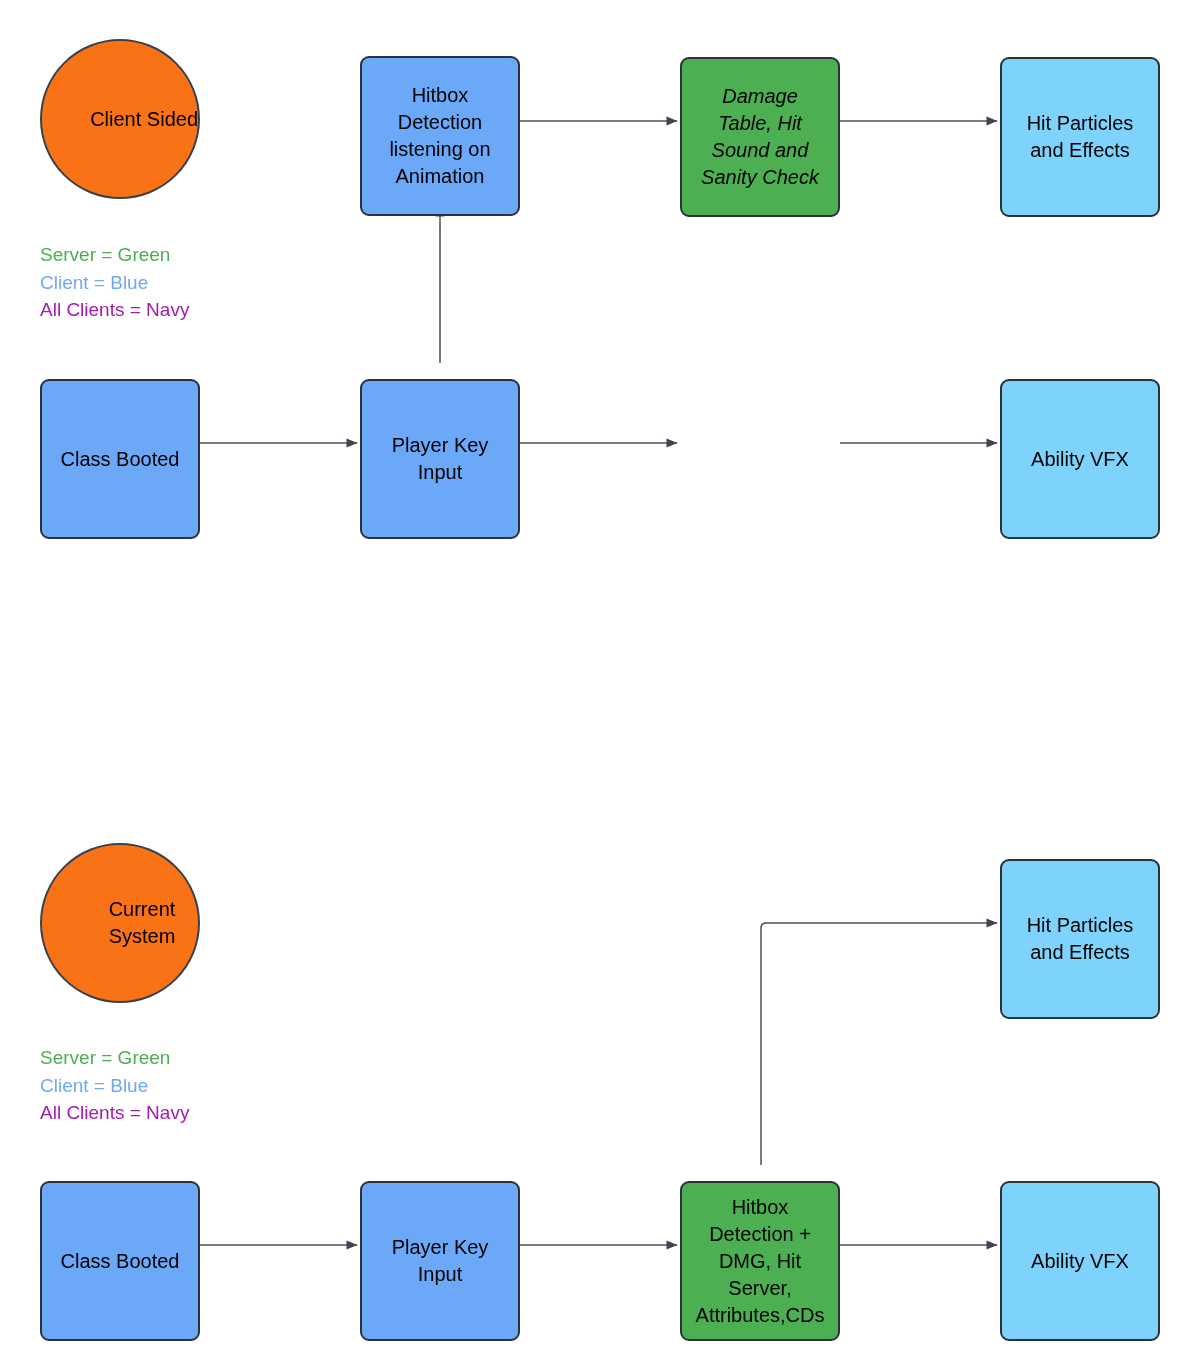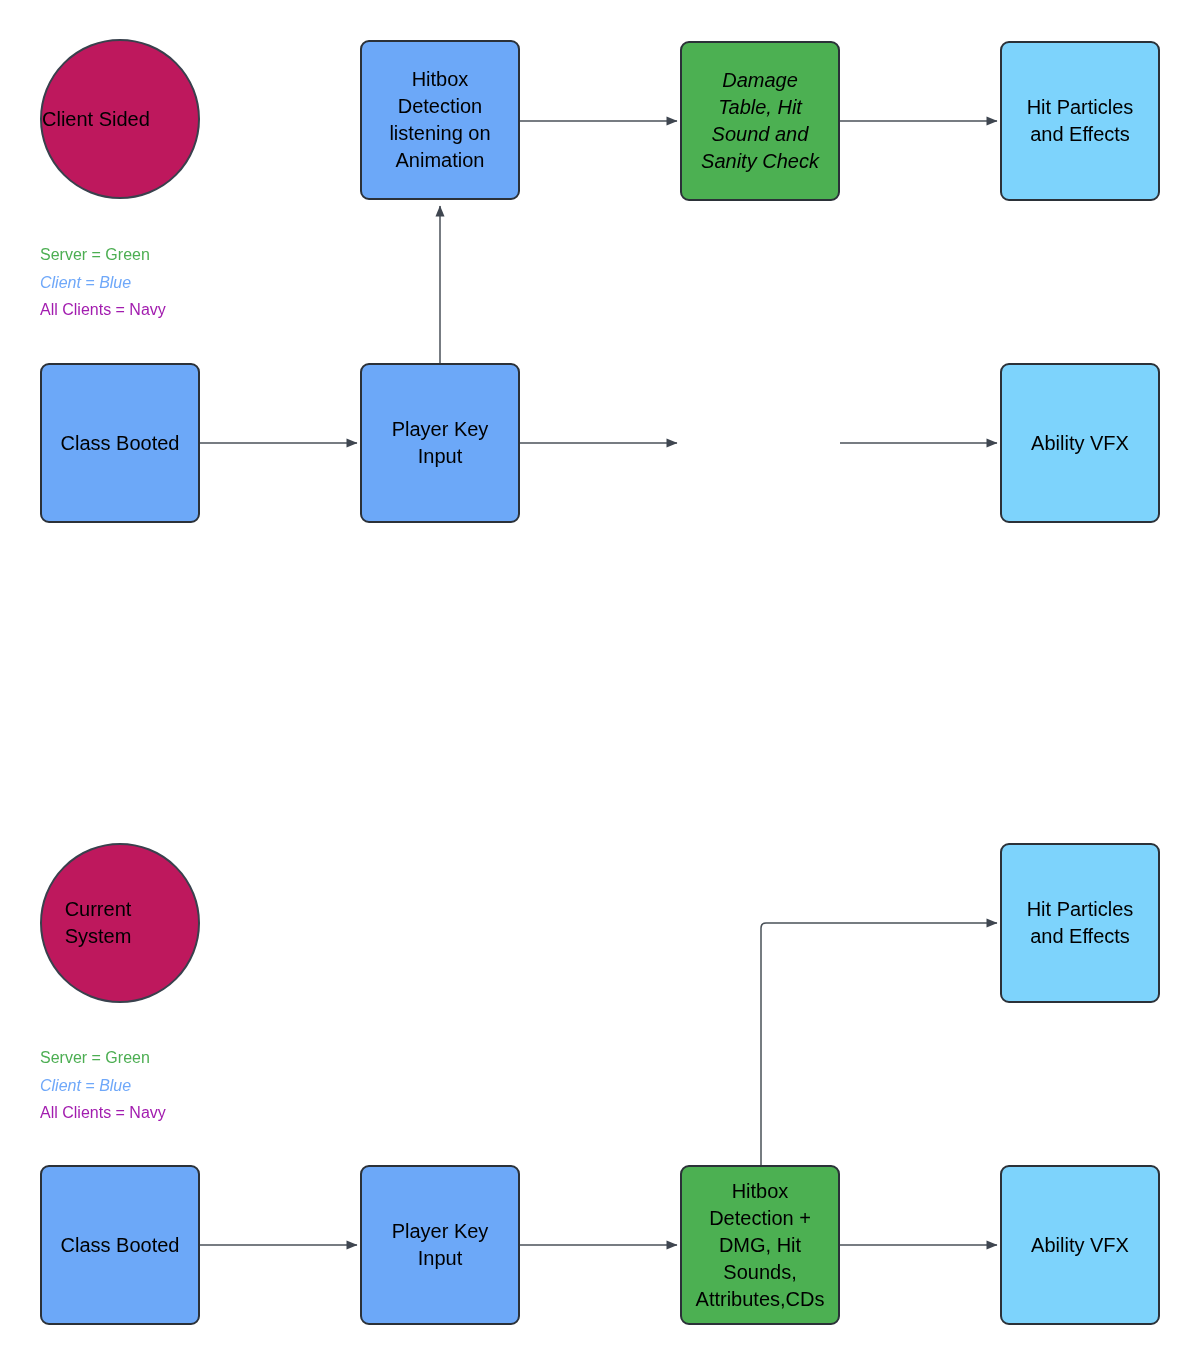--- a/index.html
+++ b/index.html
@@ -5,34 +5,35 @@
   html, body { margin:0; padding:0; background:#ffffff; }
   body { font-family:"Liberation Sans", sans-serif; }
   .canvas { position:relative; width:1200px; height:1365px; background:#ffffff; overflow:hidden; }
   .connectors { position:absolute; left:0; top:0; width:1200px; height:1365px; pointer-events:none; }
   .node {
     position:absolute; width:160px; height:160px; box-sizing:border-box;
     border:2.5px solid #2B3138; border-radius:9px;
     display:flex; align-items:center; justify-content:center;
     text-align:center; font-size:20px; line-height:27px; color:#000000;
     padding:0 16px;
+    margin-top:16px;
   }
   .fill-client { background:#6CA8F8; }
   .fill-server { background:#4CB052; }
   .fill-all    { background:#7dd3fc; }
   .circle {
     position:absolute; width:160px; height:160px; box-sizing:border-box;
-    background:#be185d; border:2px solid #39414D; border-radius:50%;
-    display:flex; align-items:center; justify-content:flex-start;
+    background:#f97316; border:2px solid #39414D; border-radius:50%;
+    display:flex; align-items:center; justify-content:flex-end;
     text-align:center; font-size:20px; line-height:27px; color:#000000;
   }
   .circle span { max-width:112px; display:inline-block; }
-  .legend { position:absolute; font-size:16px; line-height:27.5px; }
+  .legend { position:absolute; font-size:19px; line-height:27.5px; }
   .legend-server { color:#4CAE52; }
-  .legend-client { color:#6FA8F9;font-style:italic; }
+  .legend-client { color:#6FA8F9; }
   .legend-all    { color:#a21caf; }
 </style>
 </head>
 <body>
 
 <div class="canvas">
 
   <svg class="connectors" viewBox="0 0 1200 1365" xmlns="http://www.w3.org/2000/svg">
     <defs>
       <marker id="ah" viewBox="0 0 12 10" refX="11" refY="5" markerWidth="12" markerHeight="10" markerUnits="userSpaceOnUse" orient="auto">
@@ -95,19 +96,19 @@
   <div class="node fill-all" style="left:1000px; top:843px;">
     <span>Hit Particles and Effects</span>
   </div>
   <div class="node fill-client" style="left:40px; top:1165px;">
     <span>Class Booted</span>
   </div>
   <div class="node fill-client" style="left:360px; top:1165px;">
     <span>Player Key Input</span>
   </div>
   <div class="node fill-server" style="left:680px; top:1165px;">
-    <span>Hitbox Detection + DMG, Hit Sounds, Attributes,CDs</span>
+    <span>Hitbox Detection + DMG, Hit Server, Attributes,CDs</span>
   </div>
   <div class="node fill-all" style="left:1000px; top:1165px;">
     <span>Ability VFX</span>
   </div>
 
 </div>
 
 </body></html>

